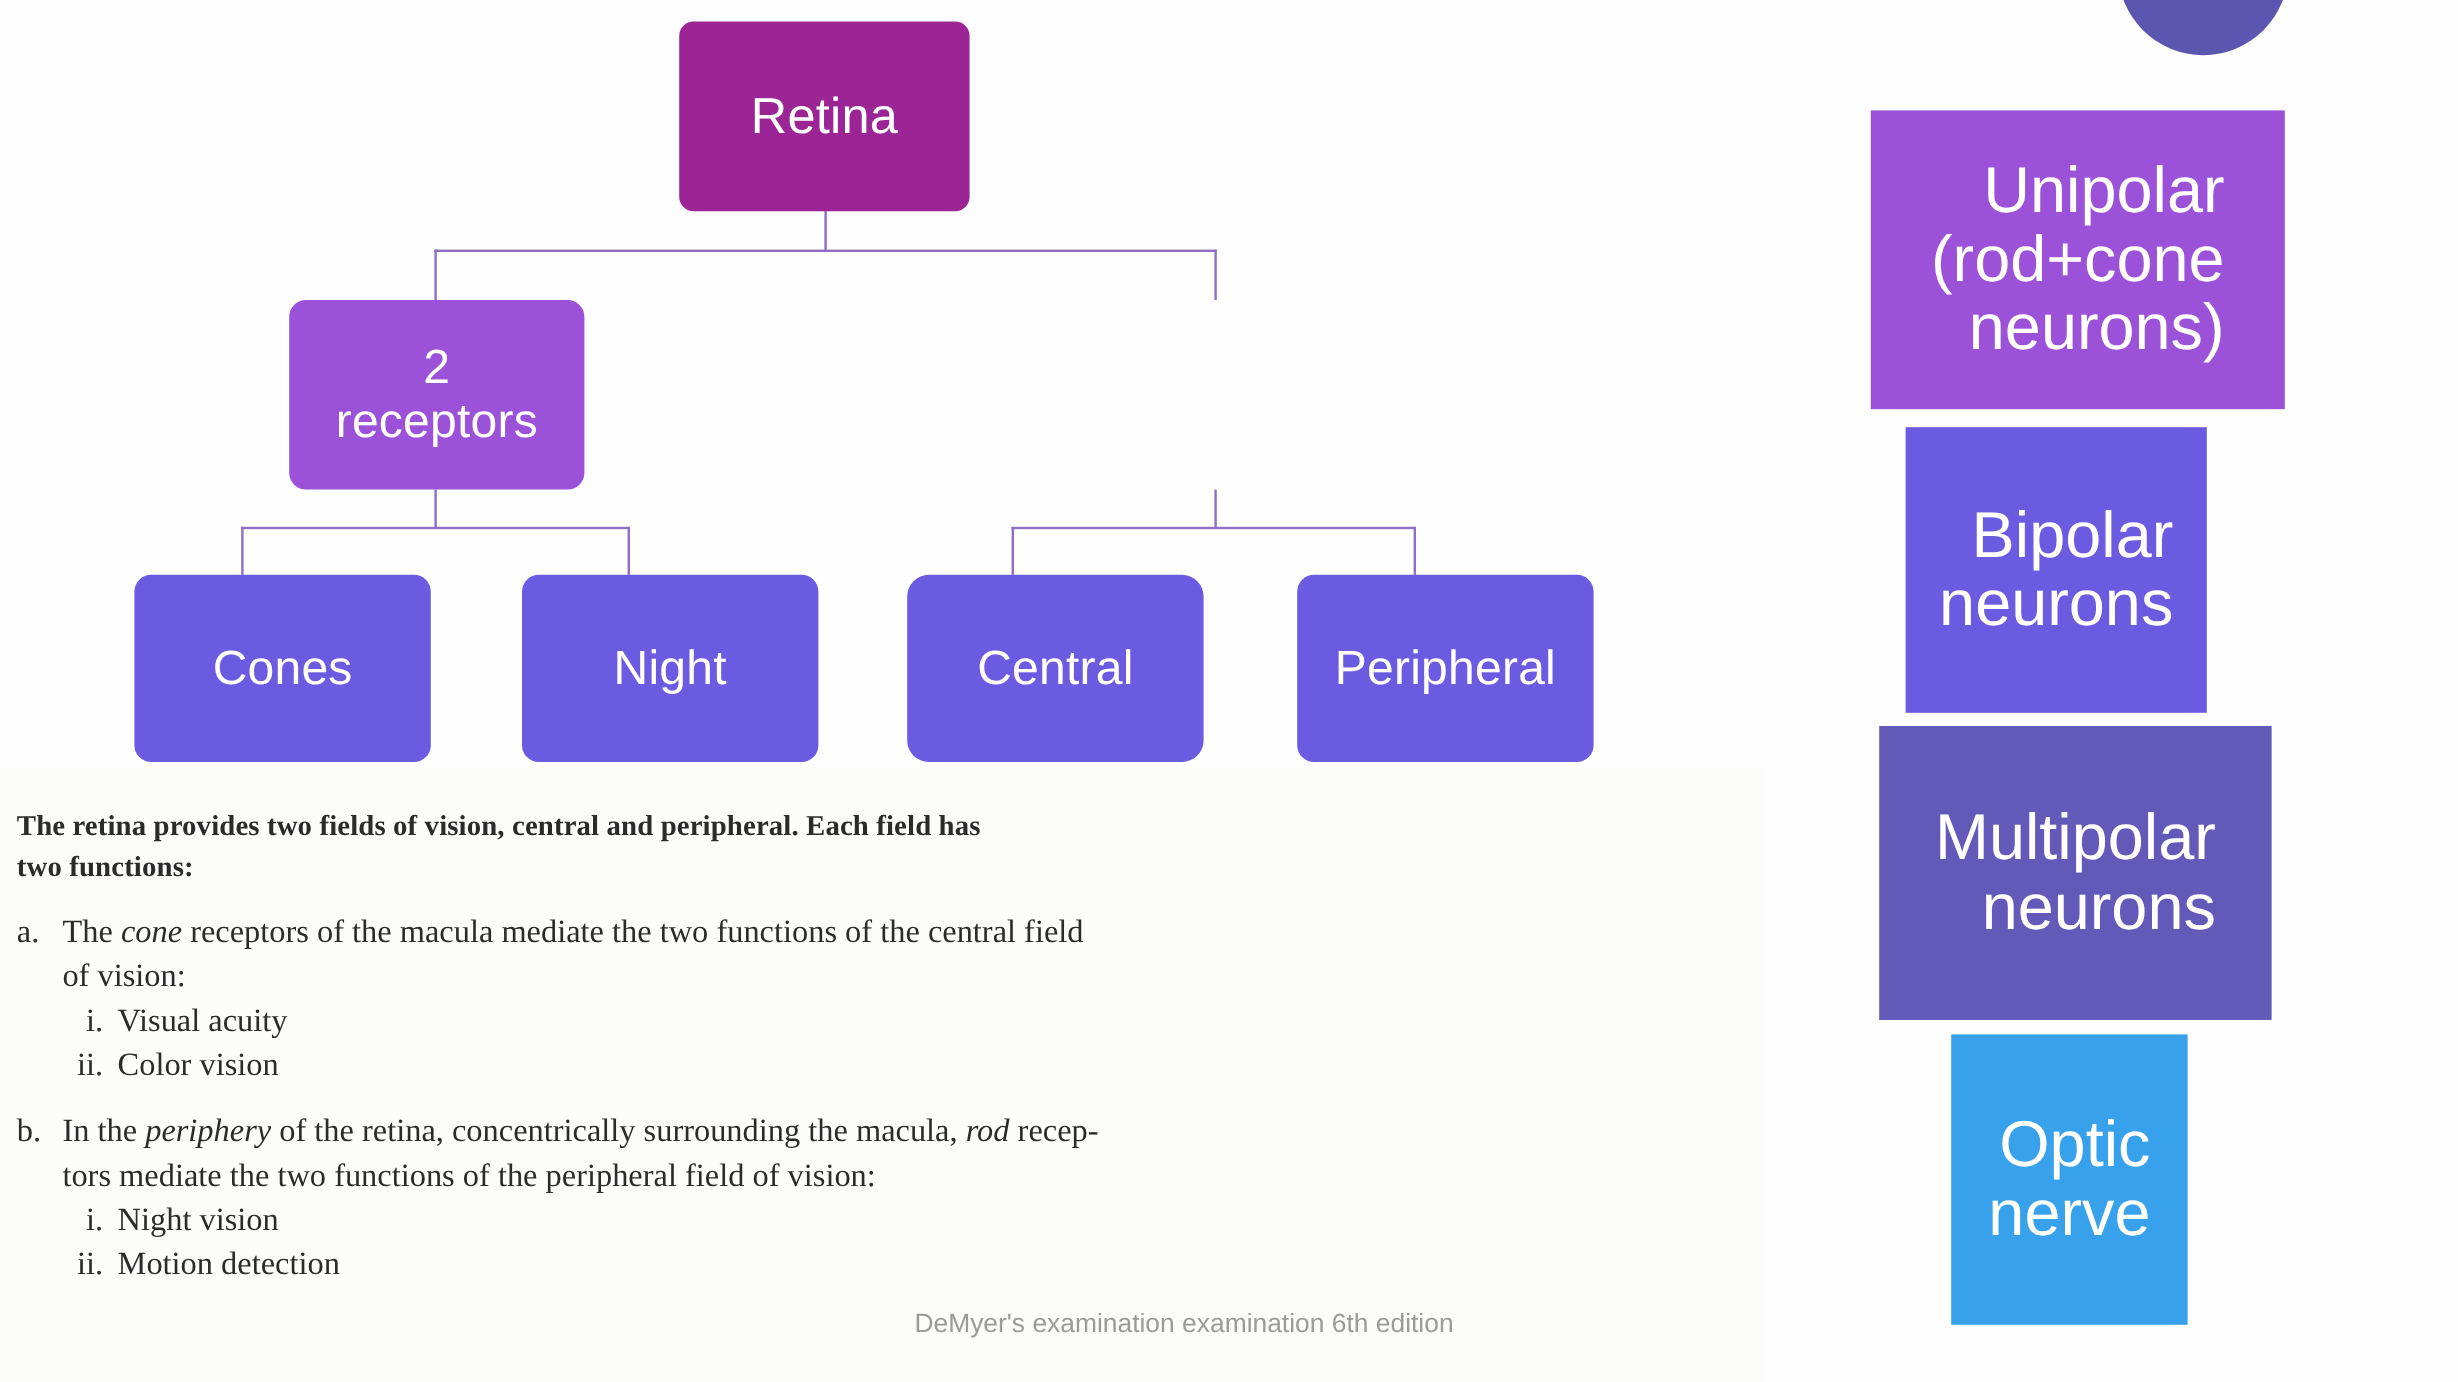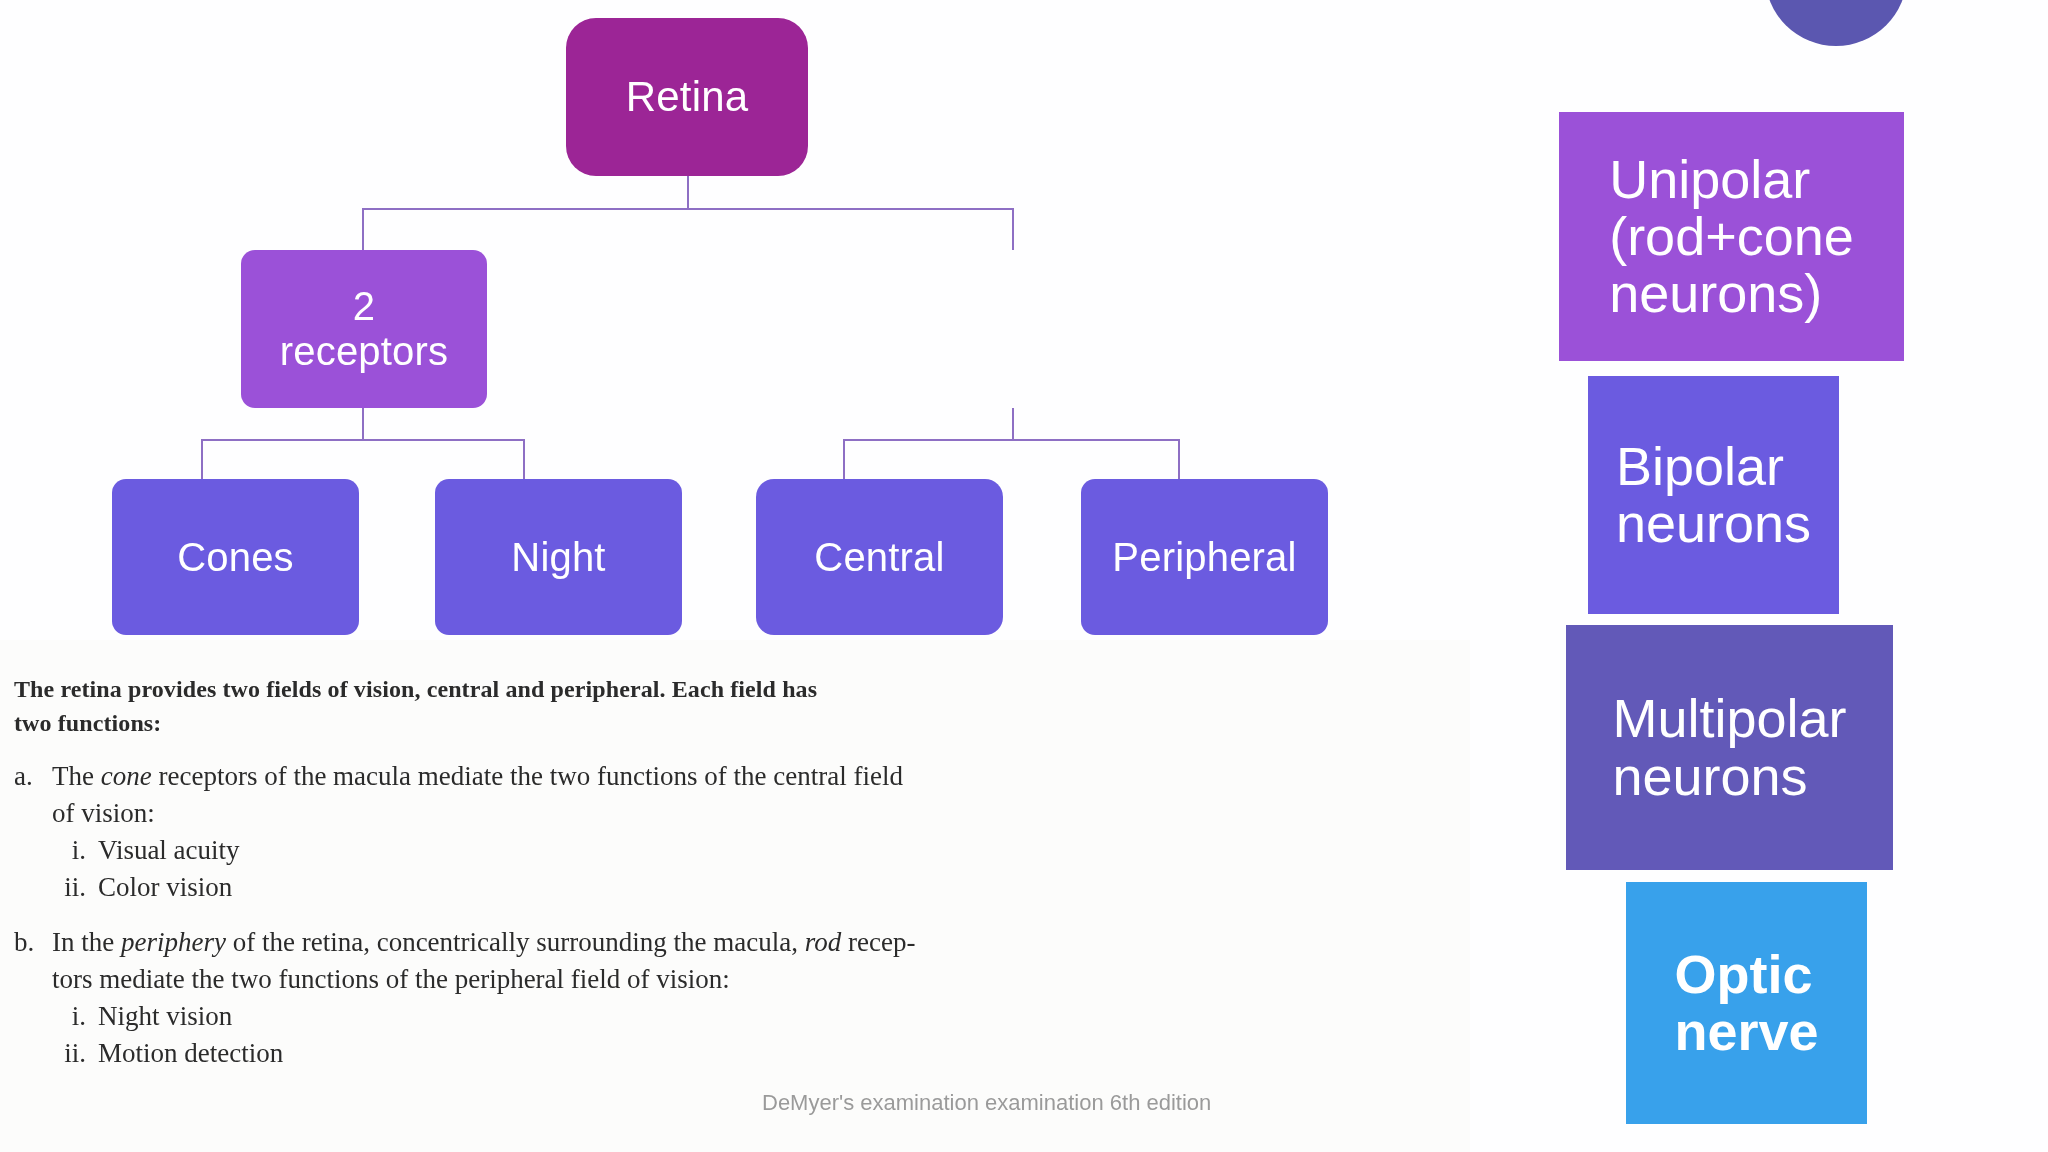--- a/index.html
+++ b/index.html
@@ -24,21 +24,21 @@
   .node{
     position:absolute;
     display:flex;align-items:center;justify-content:center;
     text-align:center;
     color:#ffffff;
     border-radius:14px;
     line-height:1.12;
     letter-spacing:.2px;
     box-sizing:border-box;
   }
-  .node.root{ font-size:42px; border-radius:30px; }
+  .node.root{ font-size:42px; border-radius:12px; }
   .node.mid { font-size:40px; }
   .node.leaf{ font-size:40px;margin-left:36px; }
 
   .connector{position:absolute;background:#8e6fc4;}
   .connector.v{width:2px;}
   .connector.h{height:2px;}
 
   
   .excerpt{
     position:absolute;
@@ -64,24 +64,23 @@
     position:absolute;left:762px;top:1090px;
     font-size:22px;color:#9a9a9a;
     font-family:"Liberation Sans", sans-serif;
     white-space:nowrap;
   }
 
   
   .rnode{
     position:absolute;
     display:flex;align-items:center;justify-content:center;
-    text-align:left;color:#ffffff;
+    text-align:right;color:#ffffff;
     line-height:1.06;
     box-sizing:border-box;
-    margin-top:20px;
   }
   .deco-circle{
     position:absolute;border-radius:50%;
   }
 </style>
 </head>
 <body>
 
 <div id="slide">
 
@@ -179,17 +178,17 @@
   </div>
 
   <div class="rnode" style="left:1588px;top:356px;width:251px;height:238px;background:#6B5BE0;font-size:54px;">
     <span class="nl">Bipolar<br>neurons</span>
   </div>
 
   <div class="rnode" style="left:1566px;top:605px;width:327px;height:245px;background:#6259B8;font-size:54px;">
     <span class="nl">Multipolar<br>neurons</span>
   </div>
 
-  <div class="rnode" style="left:1626px;top:862px;width:241px;height:242px;background:#38A1EB;font-size:54px;font-weight:bold;">
+  <div class="rnode" style="left:1626px;top:862px;width:197px;height:242px;background:#38A1EB;font-size:54px;">
     <span class="nl">Optic<br>nerve</span>
   </div>
 
 </div>
 
 </body></html>

